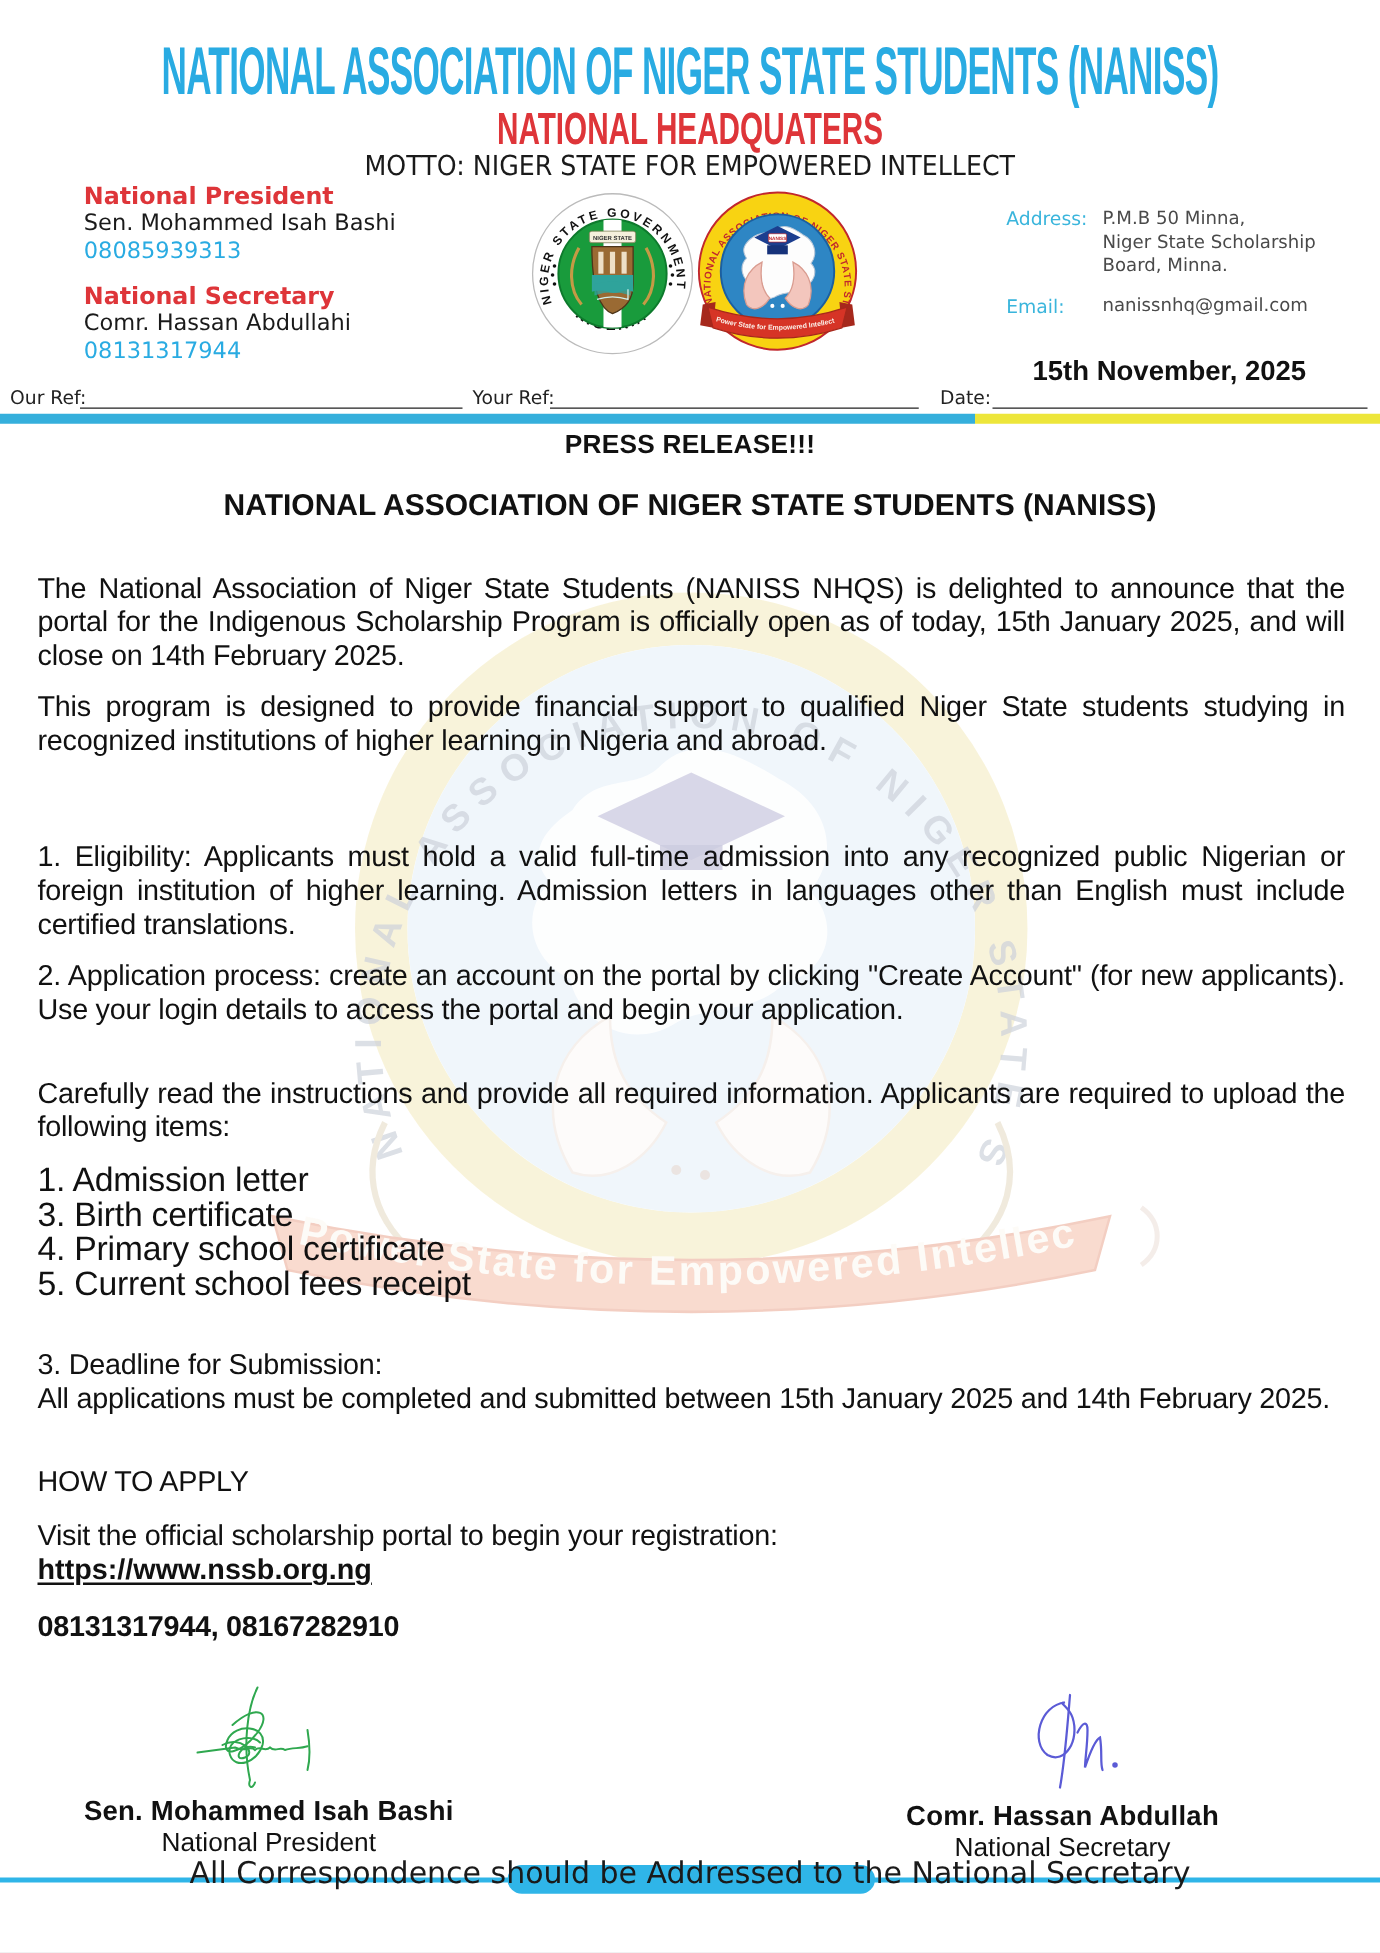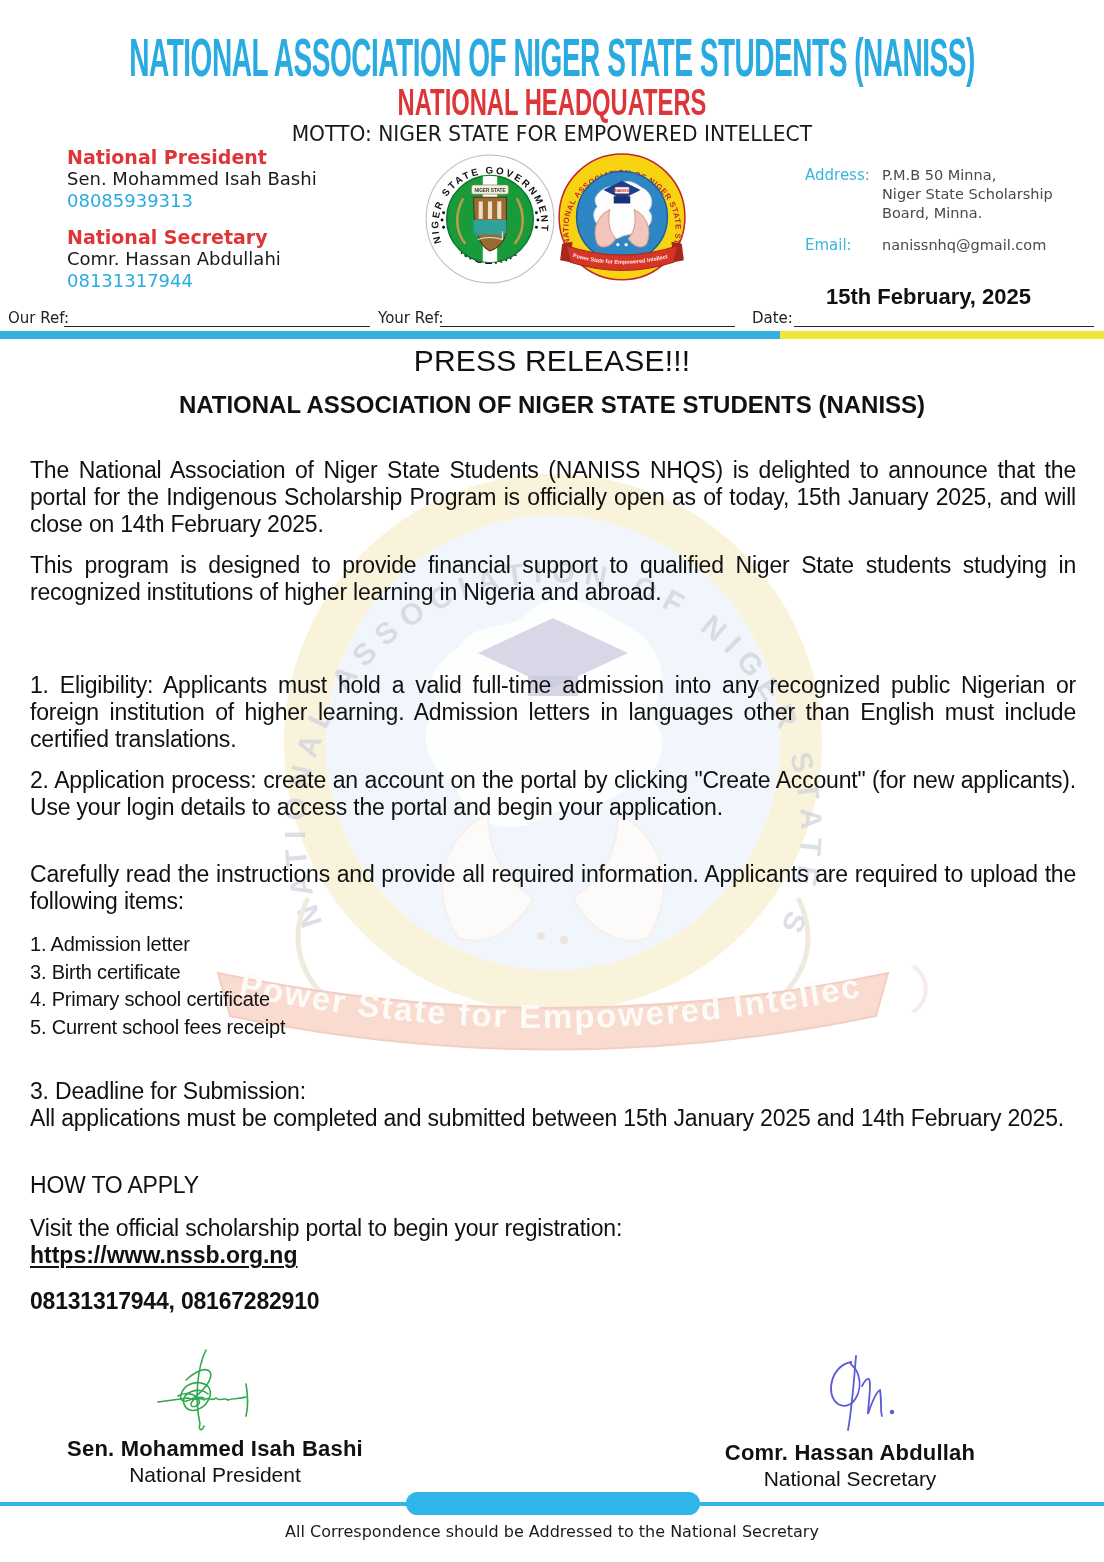--- a/index.html
+++ b/index.html
@@ -45,52 +45,52 @@
   .ref-line { position:absolute; border-bottom:1.5px solid #222; height:22px; }
 
   .divider { left:0; top:331px; width:1104px; height:8px; }
   .divider .cy { position:absolute; left:0; top:0; width:780px; height:8px; background:#35AFDC; }
   .divider .yl { position:absolute; left:780px; top:0; width:324px; height:8px; background:#EDE63B; }
 
   
   .watermark { left:158px; top:468px; width:790px; height:640px; opacity:0.38; }
 
   
-  .press { top:344px; font-size:30px; font-weight:normal; letter-spacing:0.2px; }
+  .press { top:344px; font-size:21px; font-weight:bold; letter-spacing:0.2px; }
   .orghead { top:391px; text-align:center; font-size:24px; font-weight:bold; line-height:27px; width:1104px; left:0; }
   .para { left:30px; width:1046px; font-size:23px; line-height:27px; letter-spacing:-0.2px; text-align:justify; }
   .p1 { top:457px; }
   .p2 { top:552px; }
   .secthead { left:30px; font-size:23px; font-weight:bold; }
   .reg { top:626px; }
   .g1 { top:672px; }
   .g2 { top:767px; }
   .carefully { top:861px; }
-  .uplist { left:30px; top:931px; font-size:20px; line-height:27.5px; letter-spacing:-0.2px; }
+  .uplist { left:30px; top:931px; font-size:27px; line-height:27.5px; letter-spacing:-0.2px; }
   .deadline { top:1078px; }
   .howto { top:1172px; font-weight:normal; }
   .visit { top:1215px; text-align:left; }
   .url { left:30px; top:1242px; font-size:23px; font-weight:bold; }
   .url a { color:#111; text-decoration:underline; text-decoration-thickness:2px; text-underline-offset:3px; }
   .inquiries { top:1288px; }
   .inquiries b { font-weight:bold; }
 
   
   .sig { position:absolute; }
   .sig-name { position:absolute; width:420px; text-align:center; font-size:22px; font-weight:bold; letter-spacing:0.2px; }
   .sig-title { position:absolute; width:420px; text-align:center; font-size:21px; }
   .sn-l { left:5px;  top:1436px; }
   .st-l { left:5px;  top:1463px; }
   .sn-r { left:640px; top:1440px; }
   .st-r { left:640px; top:1467px; }
 
   
   .footer-line { left:0; top:1502px; width:1104px; height:4px; background:#2FB5E8; }
   .footer-pill { left:406px; top:1492px; width:294px; height:23px; background:#2FB5E8; border-radius:12px; }
-  .footer-note { top:1522px; font-family:"DejaVu Sans", sans-serif; font-size:16px; color:#1a1a1a; }
+  .footer-note { top:1484px; font-family:"DejaVu Sans", sans-serif; font-size:24px; color:#1a1a1a; }
 </style>
 </head>
 <body>
 
 <div class="page">
 
   <svg class="abs watermark" viewBox="0 0 790 640" aria-hidden="true">
     <defs>
       <path id="pWmRing" d="M 165,455 A 248,248 0 1 1 625,455" fill="none"></path>
       <path id="pWmBan" d="M 80,527 Q 395,593 710,527" fill="none"></path>
@@ -212,21 +212,21 @@
         <div>Niger State Scholarship</div>
         <div>Board, Minna.</div>
       </div>
     </div>
     <div class="addr-row addr-email">
       <div class="addr-label">Email:</div>
       <div class="addr-val">nanissnhq@gmail.com</div>
     </div>
   </div>
 
-  <div class="abs date-value">15th February, 2025</div>
+  <div class="abs date-value">15th November, 2025</div>
   <div class="abs ref-row">
     <span class="ref-label" style="left:8px">Our Ref:</span>
     <span class="ref-line" style="left:64px;  width:306px"></span>
     <span class="ref-label" style="left:378px">Your Ref:</span>
     <span class="ref-line" style="left:440px; width:295px"></span>
     <span class="ref-label" style="left:752px">Date:</span>
     <span class="ref-line" style="left:794px; width:300px"></span>
   </div>
 
   <div class="abs divider">

